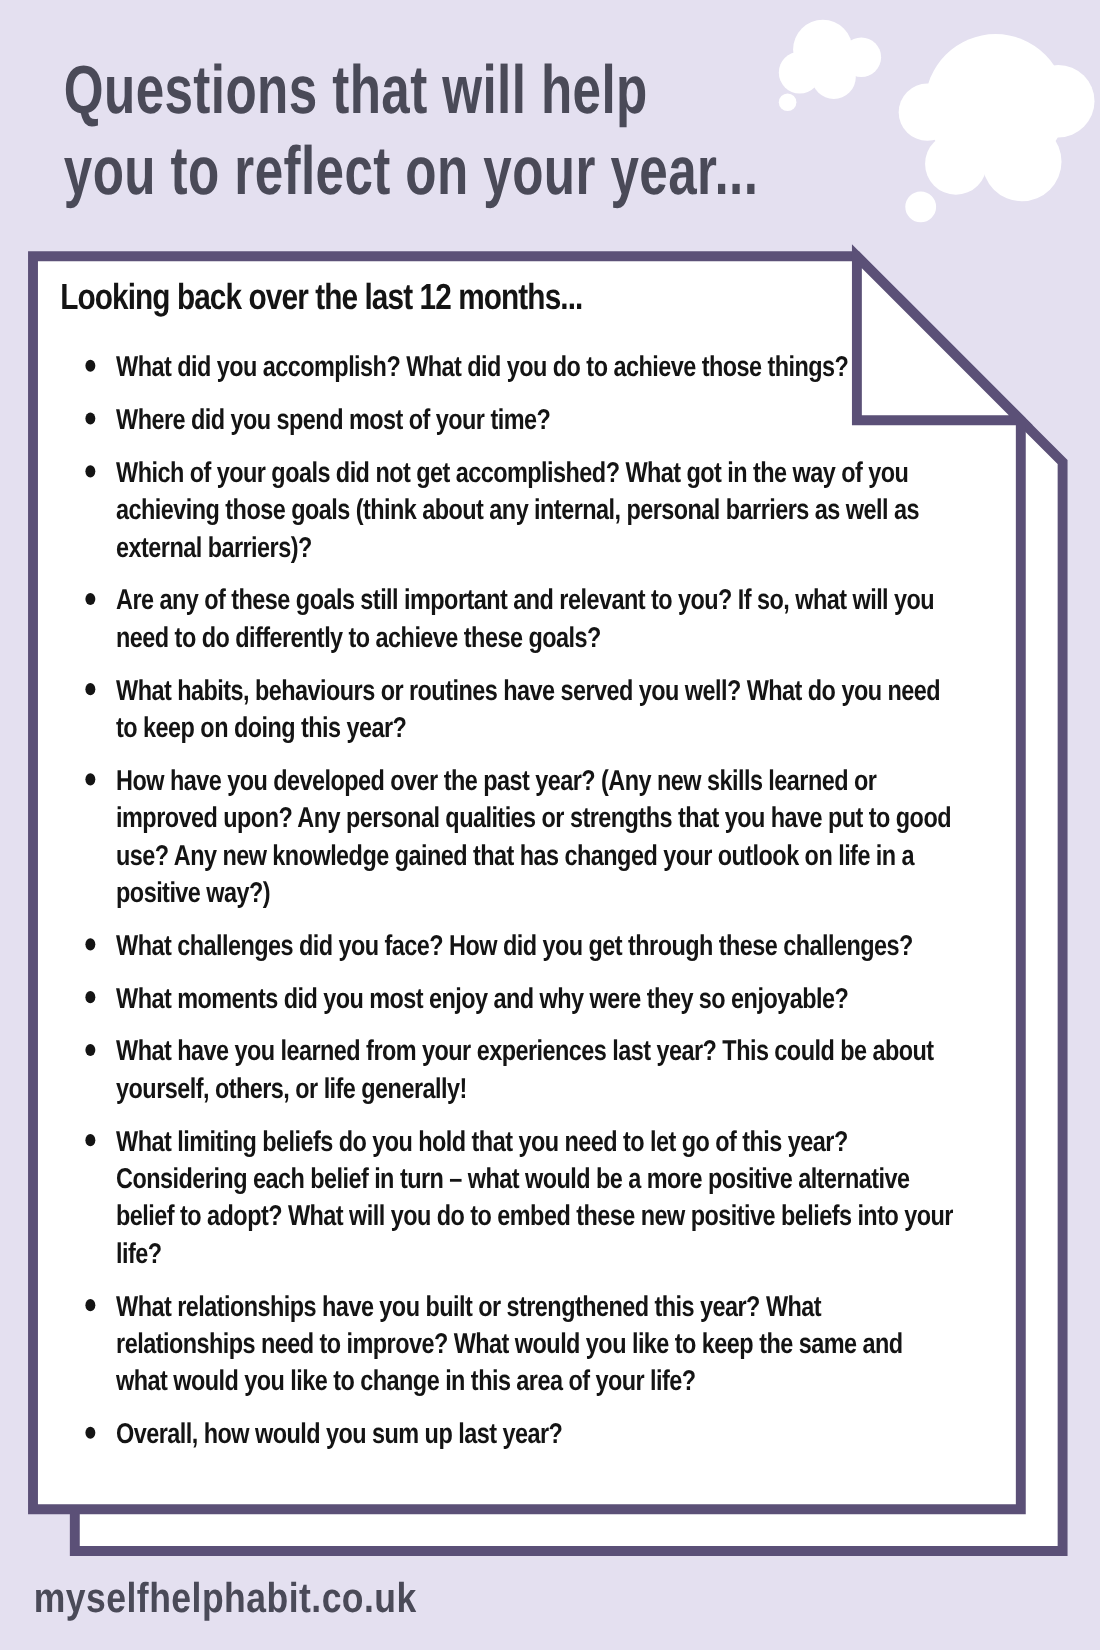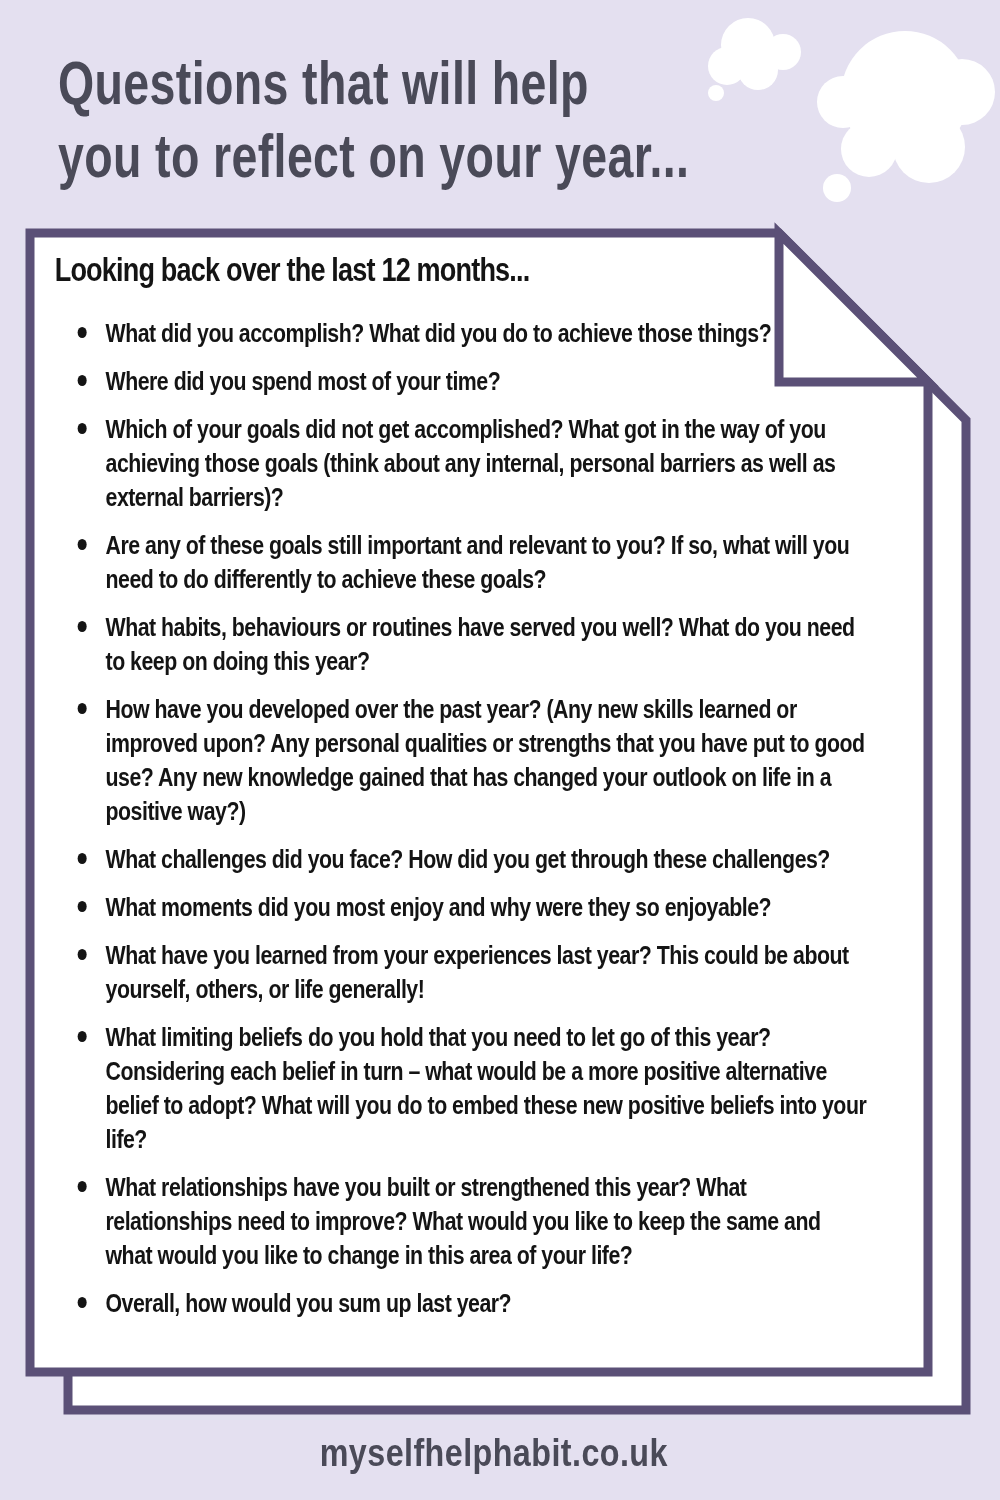--- a/index.html
+++ b/index.html
@@ -94,21 +94,20 @@
     width: 11px;
     height: 11px;
     border-radius: 50%;
     background: var(--body_text);
   }
   .site-footer {
     position: absolute;
     left: 0;
     right: 12px;
     top: 1432px;
-    text-align: center;
   }
   .site-footer .site-url {
     display: inline-block;
     font-size: 38px;
     font-weight: bold;
     color: var(--title_text);
     transform: scaleX(0.85);
     letter-spacing: 0.5px;
   }
 </style>

